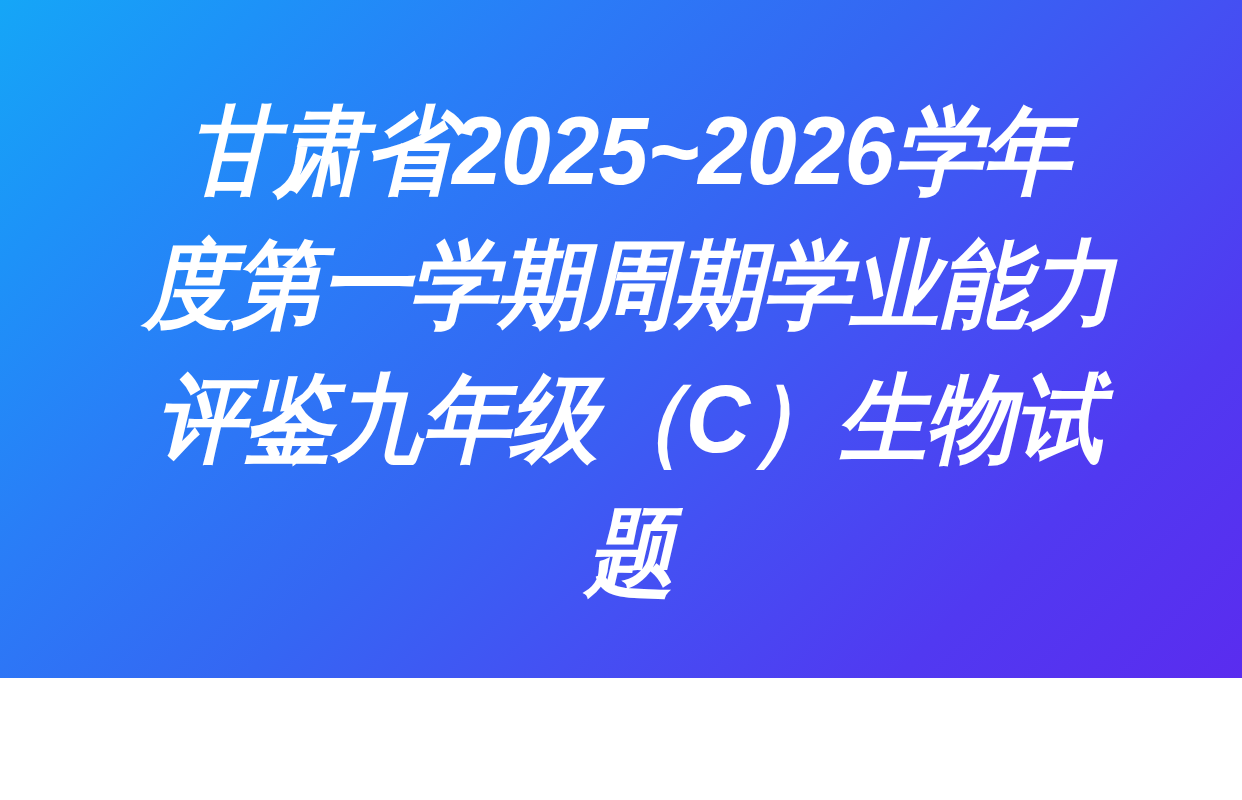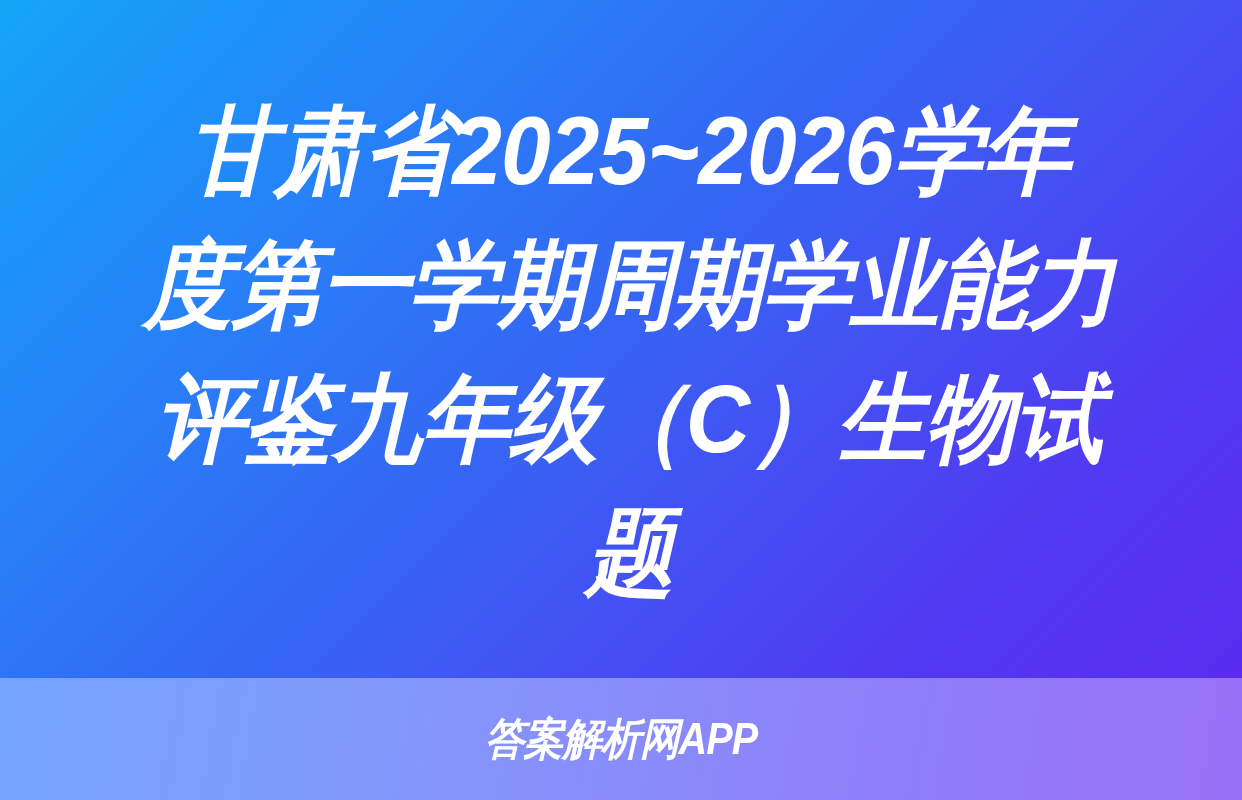--- a/index.html
+++ b/index.html
@@ -100,17 +100,14 @@
 
   <div class="hero"></div>
 
   <div class="title-block">
     <div class="title-line">甘肃省2025~2026学年</div>
     <div class="title-line">度第一学期周期学业能力</div>
     <div class="title-line">评鉴九年级（C）生物试</div>
     <div class="title-line">题</div>
   </div>
 
-  <div class="footer-band">
-    <div class="footer-text">答案解析网APP</div>
-  </div>
 
 </div>
 
 </body></html>

